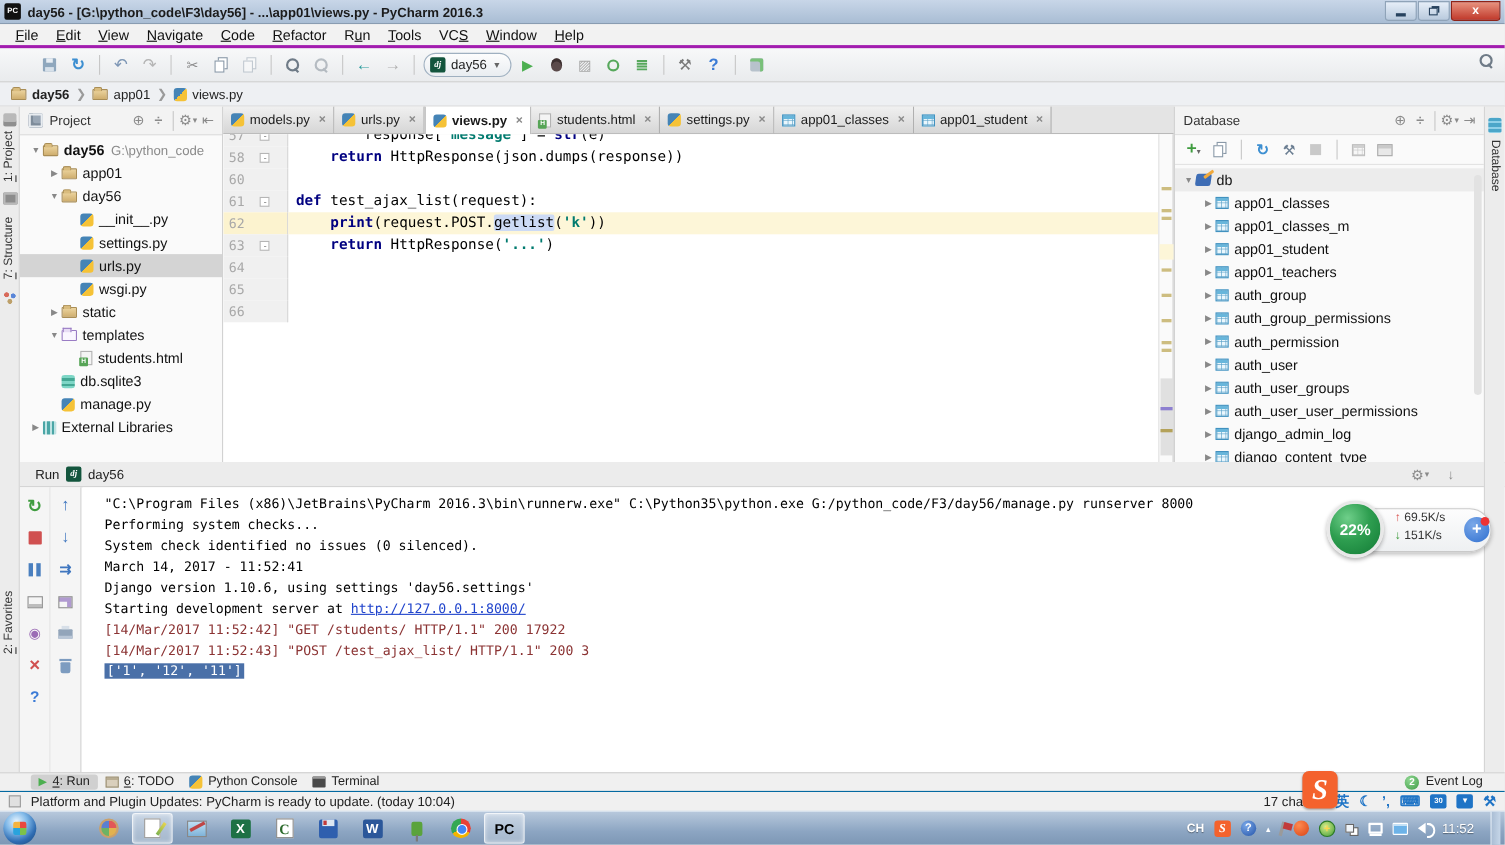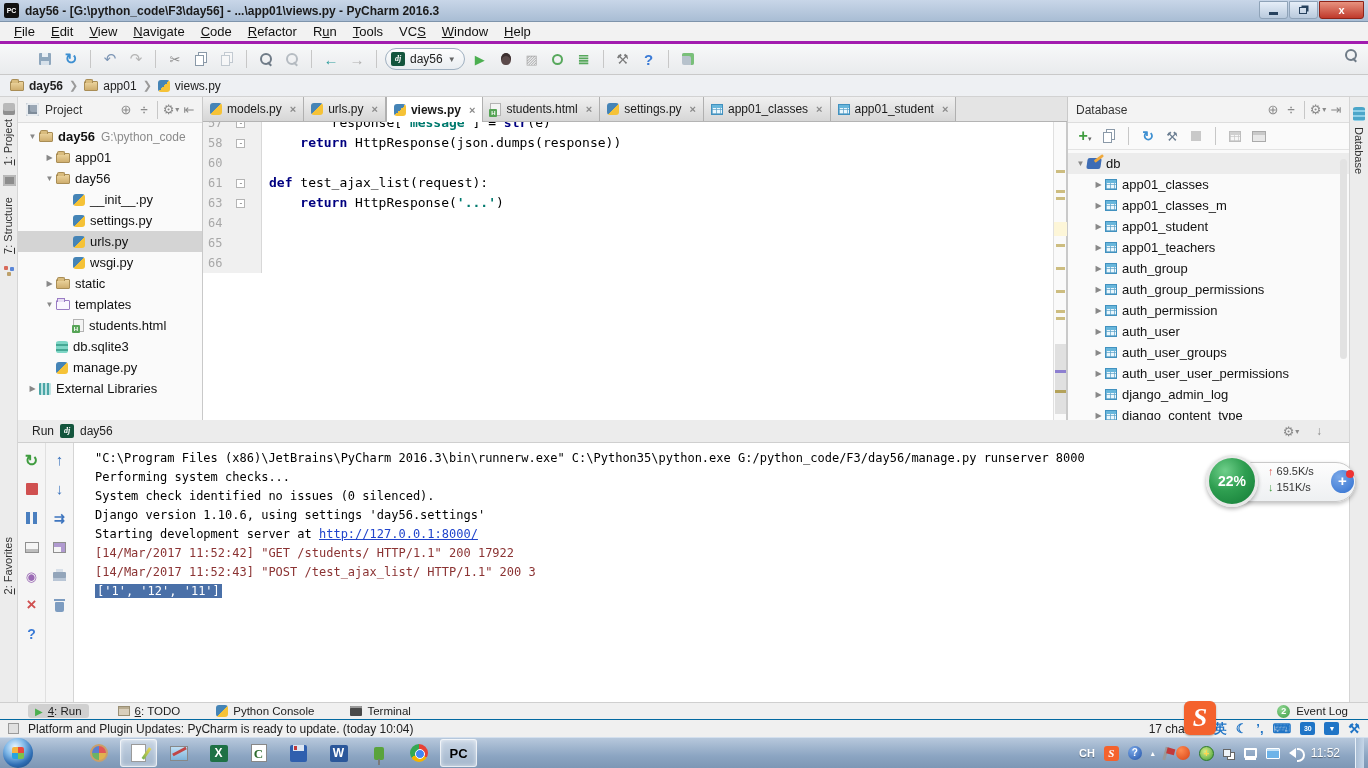--- a/index.html
+++ b/index.html
@@ -511,20 +511,21 @@
     </span>
   <span id="tab-overflow">▾≡1</span>
 </div>
 
 <div id="editor">
     <div id="editor-inner">
       <div class="eline"><span class="gut">57<span class="foldbox" style="margin-left: 14px;">-</span></span><span class="code"><span>        response[</span><span class="s">'message'</span><span>] = </span><span class="k">str</span><span>(e)</span></span></div>
       <div class="eline"><span class="gut">58<span class="foldbox" style="margin-left: 14px;">-</span></span><span class="code"><span>    </span><span class="k">return</span><span> HttpResponse(json.dumps(response))</span></span></div>
       <div class="eline"><span class="gut">60</span><span class="code"></span></div>
       <div class="eline"><span class="gut">61<span class="foldbox" style="margin-left: 14px;">-</span></span><span class="code"><span class="k">def</span><span> test_ajax_list(request):</span></span></div>
+      <div class="eline cur"><span class="gut">62</span><span class="code"><span>    </span><span class="k">print</span><span>(request.POST.</span><span class="hl">getlist</span><span>(</span><span class="s">'k'</span><span>))</span></span></div>
       <div class="eline"><span class="gut">63<span class="foldbox" style="margin-left: 14px;">-</span></span><span class="code"><span>    </span><span class="k">return</span><span> HttpResponse(</span><span class="s">'...'</span><span>)</span></span></div>
       <div class="eline"><span class="gut">64</span><span class="code"></span></div>
       <div class="eline"><span class="gut">65</span><span class="code"></span></div>
       <div class="eline"><span class="gut">66</span><span class="code"></span></div>
     </div>
   </div>
 
 <div id="markerbar">
   <div class="mk" style="top:48px"></div>
   <div class="mk" style="top:68px"></div>
@@ -697,37 +698,38 @@
     </span>
     <span class="rc">
       <span class="ic-trash"></span>
     </span>
   </div>
 <div id="console">
     <div class="cline"><span>"C:\Program Files (x86)\JetBrains\PyCharm 2016.3\bin\runnerw.exe" C:\Python35\python.exe G:/python_code/F3/day56/manage.py runserver 8000</span></div>
     <div class="cline"><span>Performing system checks...</span></div>
     <div class="cline"><span></span></div>
     <div class="cline"><span>System check identified no issues (0 silenced).</span></div>
+    <div class="cline"><span>March 14, 2017 - 11:52:41</span></div>
     <div class="cline"><span>Django version 1.10.6, using settings 'day56.settings'</span></div>
     <div class="cline"><span>Starting development server at </span><a href="#">http://127.0.0.1:8000/</a></div>
     <div class="cline red"><span>[14/Mar/2017 11:52:42] "GET /students/ HTTP/1.1" 200 17922</span></div>
     <div class="cline red"><span>[14/Mar/2017 11:52:43] "POST /test_ajax_list/ HTTP/1.1" 200 3</span></div>
     <div class="cline"><span class="selseg">['1', '12', '11']</span></div>
   </div>
 
 <div id="netwidget">
   <div id="netpill"></div>
   <div id="netball">22%</div>
   <div class="spd u"><span class="ar-u">↑</span> <span>69.5K/s</span></div>
   <div class="spd d"><span class="ar-d">↓</span> <span>151K/s</span></div>
   <div id="netplus">+</div>
 </div>
 
 <div id="toolwinbar" class="abs">
-  <span id="twtabs" style="display:flex;gap:22px">
+  <span id="twtabs" style="display:flex;">
       <span class="twtab active">
         <span class="ti ic-brun"></span>
         <span><u>4</u>: Run</span>
       </span>
       <span class="twtab">
         <span class="ti ic-btodo"></span>
         <span><u>6</u>: TODO</span>
       </span>
       <span class="twtab">
         <span class="ti ic-py"></span>

